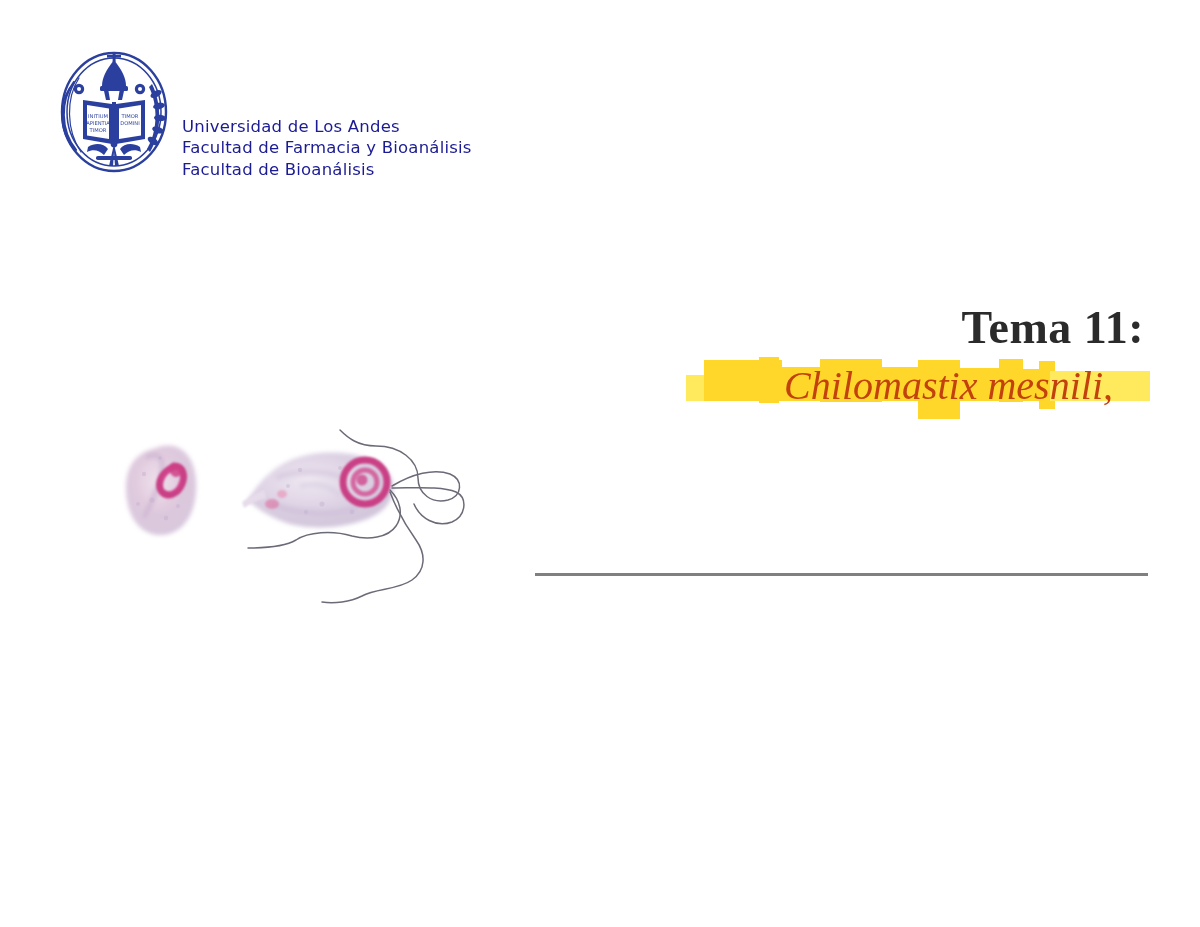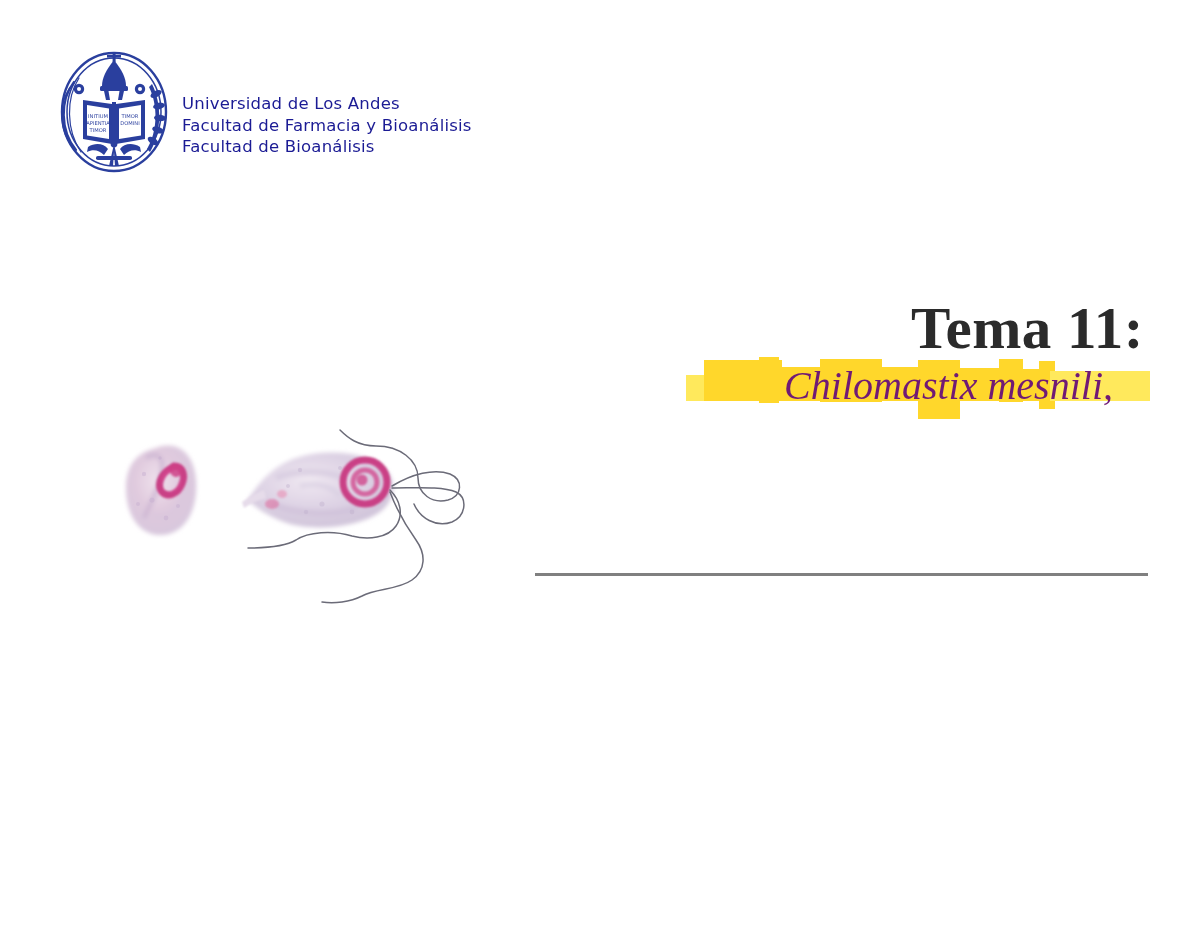--- a/index.html
+++ b/index.html
@@ -17,21 +17,21 @@
     background: #ffffff;
     overflow: hidden;
   }
 
   
   #header-block {
     position: absolute;
     left: 52px;
     top: 48px;
     display: flex;
-    align-items: center;
+    align-items: flex-end;
   }
   #crest {
     width: 124px;
     height: 132px;
     flex: 0 0 auto;
   }
   #affiliation {
     margin-left: 6px;
     margin-top: 23px;
     color: #1b1b94;
@@ -56,33 +56,33 @@
   #title-block {
     position: absolute;
     left: 520px;
     top: 300px;
     width: 640px;
     text-align: right;
     font-family: "Liberation Serif", "DejaVu Serif", serif;
     color: #2b2b2b;
   }
   #tema-line {
-    font-size: 59px;
+    font-size: 46px;
     font-weight: bold;
     line-height: 56px;
     letter-spacing: 0.5px;
     padding-right: 16px;
   }
   .species-line {
     position: relative;
     font-size: 40px;
     font-style: italic;
     line-height: 60px;
     white-space: nowrap;
-    color: #701a75;
+    color: #c2410c;
   }
   #line-chilomastix { padding-right: 47px; }
   #line-enteromonas { padding-right: 50px; }
   #line-retortamonas { padding-right: 46px; }
   .species-line .txt {
     position: relative;
     z-index: 2;
   }
   .lead-roman {
     font-style: normal;

